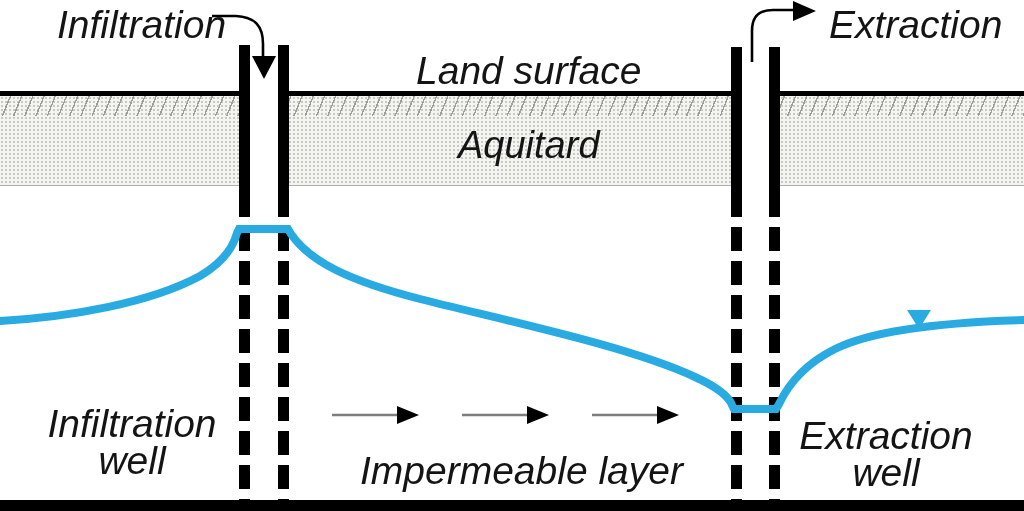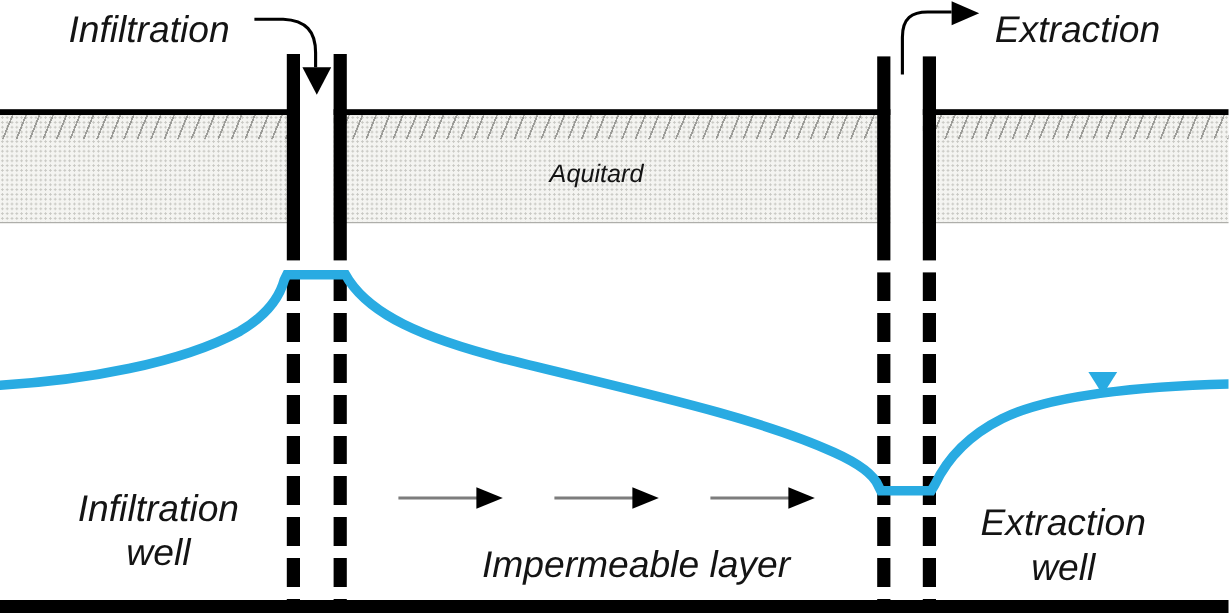--- a/index.html
+++ b/index.html
@@ -7,21 +7,21 @@
     position:relative;
     width:1024px;height:511px;
     background:#ffffff;
     overflow:hidden;
     font-family:"Liberation Sans","DejaVu Sans",sans-serif;
   }
   .lbl{
     position:absolute;
     font-style:italic;
     color:#141414;
-    font-size:31px;
+    font-size:39px;
     line-height:37px;
     white-space:nowrap;
   }
   .lbl.center{text-align:center;}
   
   #land-line{
     position:absolute;left:0;top:91px;width:1024px;height:5px;background:#000;
   }
   #aquitard{
     position:absolute;left:0;top:96px;width:1024px;height:89px;
@@ -104,29 +104,30 @@
     <g>
       <line x1="592" y1="415" x2="658" y2="415" stroke="#7d7d7d" stroke-width="2.4"></line>
       <polygon points="657,406 657,424 679,415" fill="#000"></polygon>
     </g>
   </svg>
 
   <div class="lbl" style="left:57px;top:6px;">Infiltration</div>
 
   <div class="lbl" style="left:829px;top:6px;">Extraction</div>
 
+  <div class="lbl" style="left:416px;top:52px;">Land surface</div>
 
-  <div class="lbl" style="left:458px;top:127px;font-size:21px;">Aquitard</div>
+  <div class="lbl" style="left:458px;top:127px;font-size:38px;">Aquitard</div>
 
 
   <div class="lbl center" style="left:32px;top:405px;width:200px;">
     <span>Infiltration</span><br>
     <span>well</span>
   </div>
 
   <div class="lbl center" style="left:786px;top:417px;width:200px;">
     <span>Extraction</span><br>
     <span>well</span>
   </div>
 
-  <div class="lbl center" style="left:380px;top:452px;width:300px;">Impermeable layer</div>
+  <div class="lbl center" style="left:360px;top:452px;width:300px;">Impermeable layer</div>
 
 </div>
 
 </body></html>

